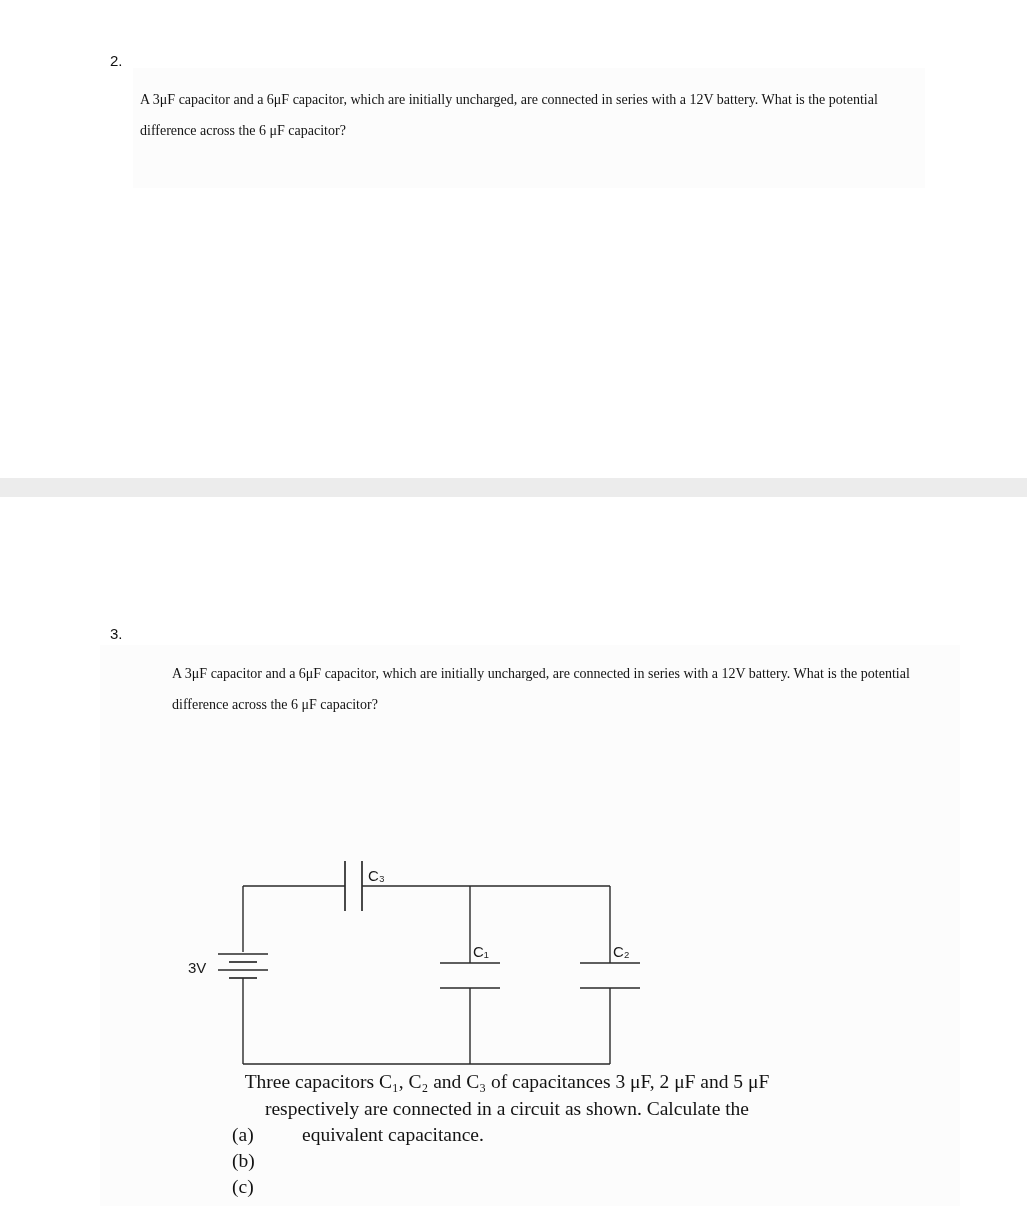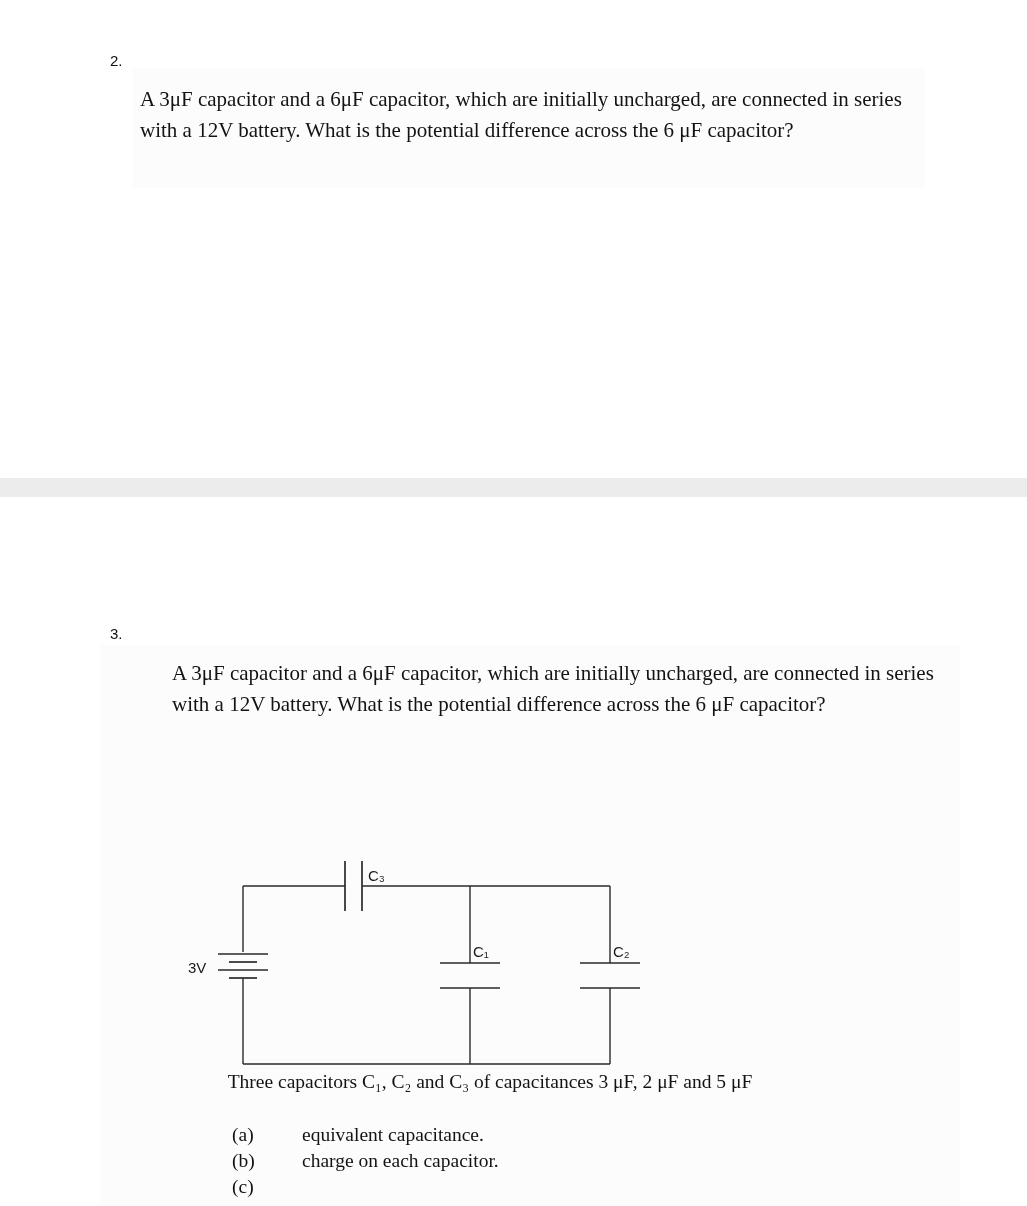--- a/index.html
+++ b/index.html
@@ -28,41 +28,41 @@
   .problem-number {
     position: absolute;
     font-family: "Liberation Sans", "DejaVu Sans", sans-serif;
     font-size: 15px;
     color: #111111;
   }
   .num-p2 { left: 110px; top: 52px; }
   .num-p3 { left: 110px; top: 625px; }
   .problem-text {
     position: absolute;
-    font-size: 21px;
+    font-size: 14px;
     line-height: 31px;
     color: #131313;
   }
   .text-p2 { left: 140px; top: 84px;  width: 768px; }
   .text-p3 { left: 172px; top: 658px; width: 768px; }
   .circuit-svg {
     position: absolute;
     left: 150px; top: 845px;
     width: 540px; height: 235px;
   }
   .circuit-svg line { stroke: #2a2a2a; stroke-width: 1.4; }
   .circuit-svg line.plate { stroke-width: 1.7; }
   .circuit-svg text {
     font-family: "Liberation Sans", "DejaVu Sans", sans-serif;
     font-size: 15px;
     fill: #1a1a1a;
   }
   .caption {
     position: absolute;
-    left: 150px; top: 1068px;
+    left: 167px; top: 1068px;
     width: 680px;
     text-align: center;
     font-size: 19.5px;
     line-height: 27px;
     color: #131313;
   }
   .subquestions {
     position: absolute;
     left: 232px; top: 1122px;
     font-size: 19.5px;
@@ -132,29 +132,29 @@
     </g>
     <text x="463" y="112">C₂</text>
 
     <g>
       <line x1="93" y1="219" x2="460" y2="219"></line>
     </g>
   </svg>
 
   <div class="caption">
     <div>Three capacitors C₁, C₂ and C₃ of capacitances 3 μF, 2 μF and 5 μF</div>
+    <div>respectively are connected in a circuit as shown. Calculate the</div>
   </div>
 
   <div class="subquestions">
     <div class="subq-row">
       <span class="subq-label">(a)</span>
       <span class="subq-text">equivalent capacitance.</span>
     </div>
     <div class="subq-row">
       <span class="subq-label">(b)</span>
-      <span class="subq-text">charge on each capacitor.</span>
     </div>
     <div class="subq-row">
       <span class="subq-label">(c)</span>
     </div>
   </div>
 
 </div>
 
 </body></html>

